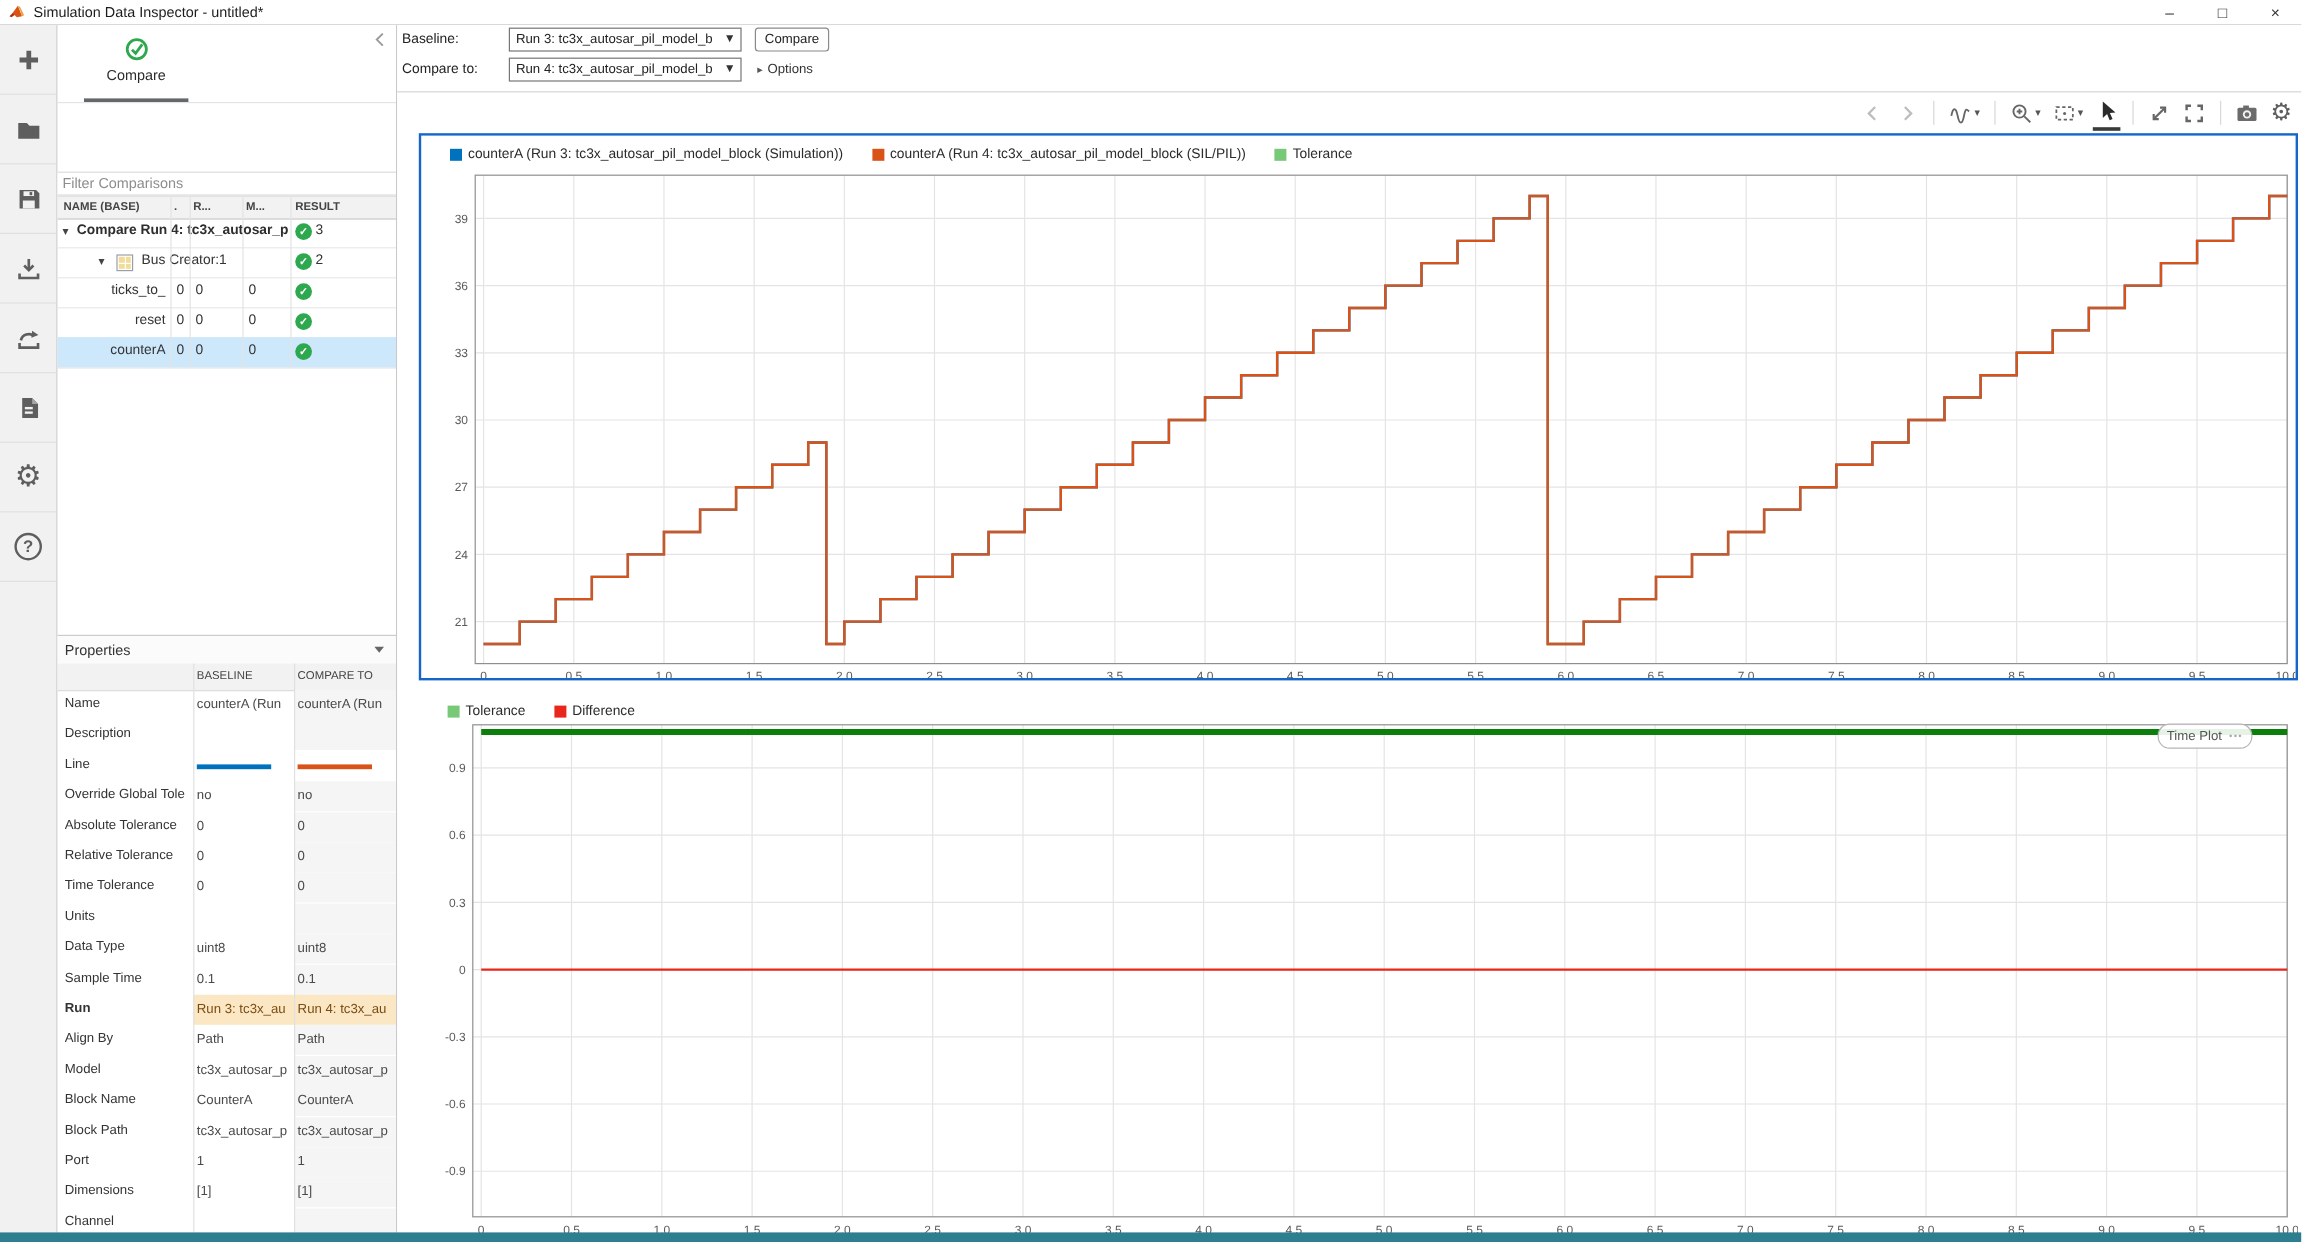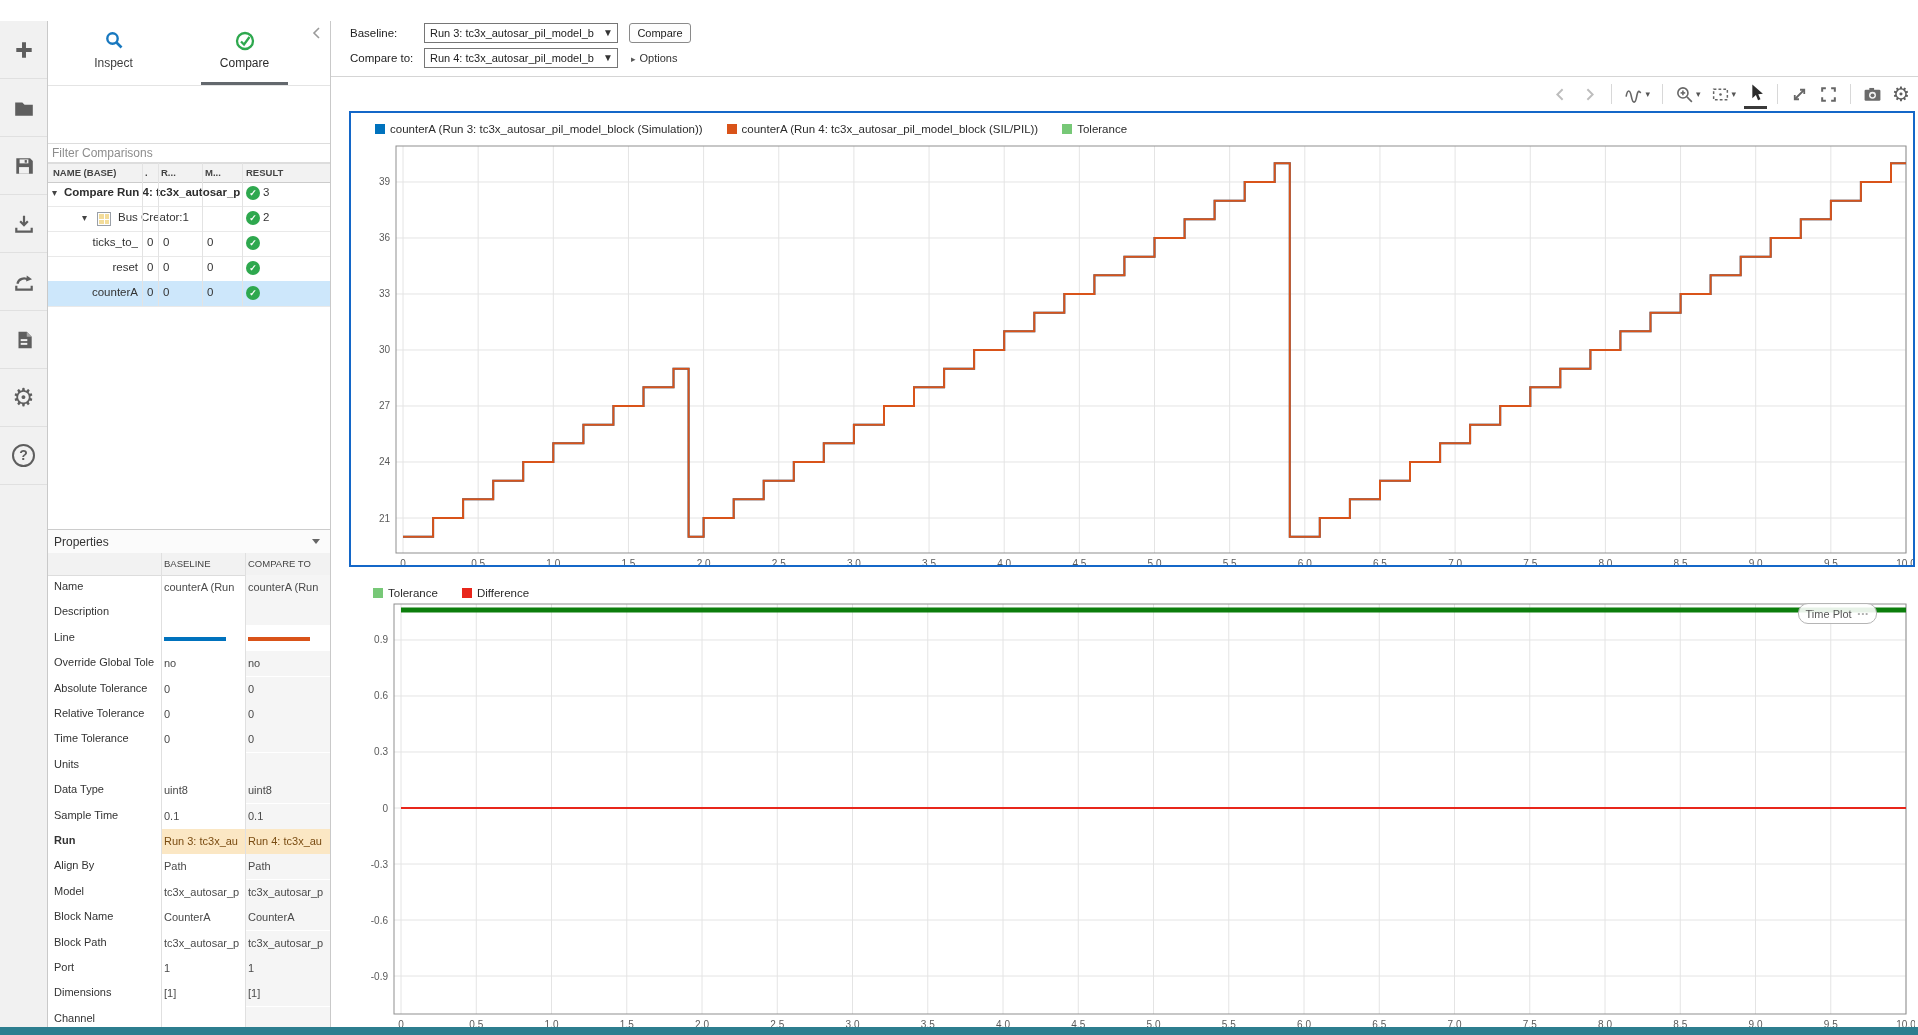--- a/index.html
+++ b/index.html
@@ -67,21 +67,21 @@
   .pv{position:absolute;top:0;height:25px;line-height:25px;color:#4a4a4a;white-space:nowrap;overflow:hidden;}
   .pv1{left:113px;width:84px;padding-left:3px;}
   .pv2{left:197px;width:85px;padding-left:3px;background:#f5f5f5;}
   .prow.hl .pv{background:#FBE7C4;color:#7a4c12;}
   .sw{position:absolute;top:11px;width:62px;height:4px;}
   .sw1{left:116px}.sw2{left:200px}
   .pguide{position:absolute;top:24px;bottom:0;width:1px;background:#e0e0e0;}
   
   #main{position:absolute;left:331px;top:21px;width:1587px;height:1006px;background:#fff;}
   #runbar{position:absolute;left:0;top:0;width:1587px;height:55px;border-bottom:1px solid #d5d5d5;}
-  .rblab{position:absolute;left:19px;font-size:11.5px;color:#222;}
+  .rblab{position:absolute;left:4px;font-size:11.5px;color:#222;}
   .dd{position:absolute;left:93px;width:194px;height:20px;border:1px solid #767676;background:#fff;box-sizing:border-box;}
   .ddtext{position:absolute;left:5px;top:3px;font-size:11px;color:#222;white-space:nowrap;overflow:hidden;max-width:172px;}
   .ddcaret{position:absolute;right:4px;top:3px;font-size:10px;color:#333;}
   #compare-btn{position:absolute;left:298px;top:2px;width:62px;height:20px;border:1px solid #8a8a8a;border-radius:3px;background:#fdfdfd;font-size:11px;color:#222;text-align:center;line-height:19px;box-sizing:border-box;}
   #options{position:absolute;left:300px;top:31px;font-size:11px;color:#333;}
   #options .arr{font-size:9px;margin-right:4px;color:#555;}
   
   #ptoolbar{position:absolute;right:6px;top:58px;height:30px;display:flex;align-items:center;gap:6px;}
   .tbtn{position:relative;height:26px;display:flex;align-items:center;padding:0 2px;}
   .tbtn svg{width:19px;height:19px;}
@@ -102,20 +102,33 @@
   #tpchip .tpl{font-size:11px;color:#555;}
   #tpchip .tpdots{font-size:8px;color:#aaa;letter-spacing:1px;}
   
   #tealbar{position:absolute;left:0;bottom:0;width:1918px;height:8px;}
 </style>
 </head>
 <body>
 
 <div id="app">
 
+  <div id="titlebar">
+    <svg id="applogo" viewBox="0 0 16 16">
+      <polygon points="1,12 5,8 7,10 3,13" fill="#b02c12"></polygon>
+      <polygon points="4,9 9,2 13,12 8,13" fill="#d95319"></polygon>
+      <polygon points="9,2 11,6 13,12 15,11 11,3" fill="#e8a33d"></polygon>
+    </svg>
+    <span id="apptitle">Simulation Data Inspector - untitled*</span>
+    <div id="win-controls">
+        <div class="wbtn">–</div>
+        <div class="wbtn">□</div>
+        <div class="wbtn">×</div>
+      </div>
+  </div>
 
   <div id="sidebar">
       <div class="sb-btn">
         <svg viewBox="0 0 20 20">
           <path d="M8.2 3h3.6v5.2H17v3.6h-5.2V17H8.2v-5.2H3V8.2h5.2z" fill="#5e5e5e"></path>
         </svg>
       </div>
       <div class="sb-btn">
         <svg viewBox="0 0 20 20">
           <path d="M2 5h6.5l2 2H18v10H2z" fill="#5e5e5e"></path>
@@ -154,27 +167,20 @@
       <div class="sb-btn">
         <span class="gearch">⚙</span>
       </div>
       <div class="sb-btn">
         <span class="helpc">?</span>
       </div>
     </div>
 
   <div id="leftpanel">
     <div id="tabs">
-        <div class="tab">
-          <div class="tab-ic"><svg viewBox="0 0 22 22" fill="none">
-              <circle cx="9.5" cy="8.5" r="5.2" stroke="#1878BF" stroke-width="2.4"></circle>
-              <line x1="13.5" y1="12.5" x2="18.5" y2="17.5" stroke="#1878BF" stroke-width="2.6"></line>
-            </svg></div>
-          <div class="tab-lb">Inspect</div>
-        </div>
         <div class="tab active">
           <div class="tab-ic"><svg viewBox="0 0 22 22" fill="none">
               <circle cx="11" cy="11" r="8" stroke="#2EA84E" stroke-width="2.3"></circle>
               <polyline points="7,11.5 10,14.5 15.5,7" stroke="#2EA84E" stroke-width="2.3"></polyline>
             </svg></div>
           <div class="tab-lb">Compare</div>
         </div>
       </div>
     <svg id="collapse" viewBox="0 0 14 14">
       <polyline points="9,2 4,7 9,12" fill="none" stroke="#9a9a9a" stroke-width="1.6"></polyline>

